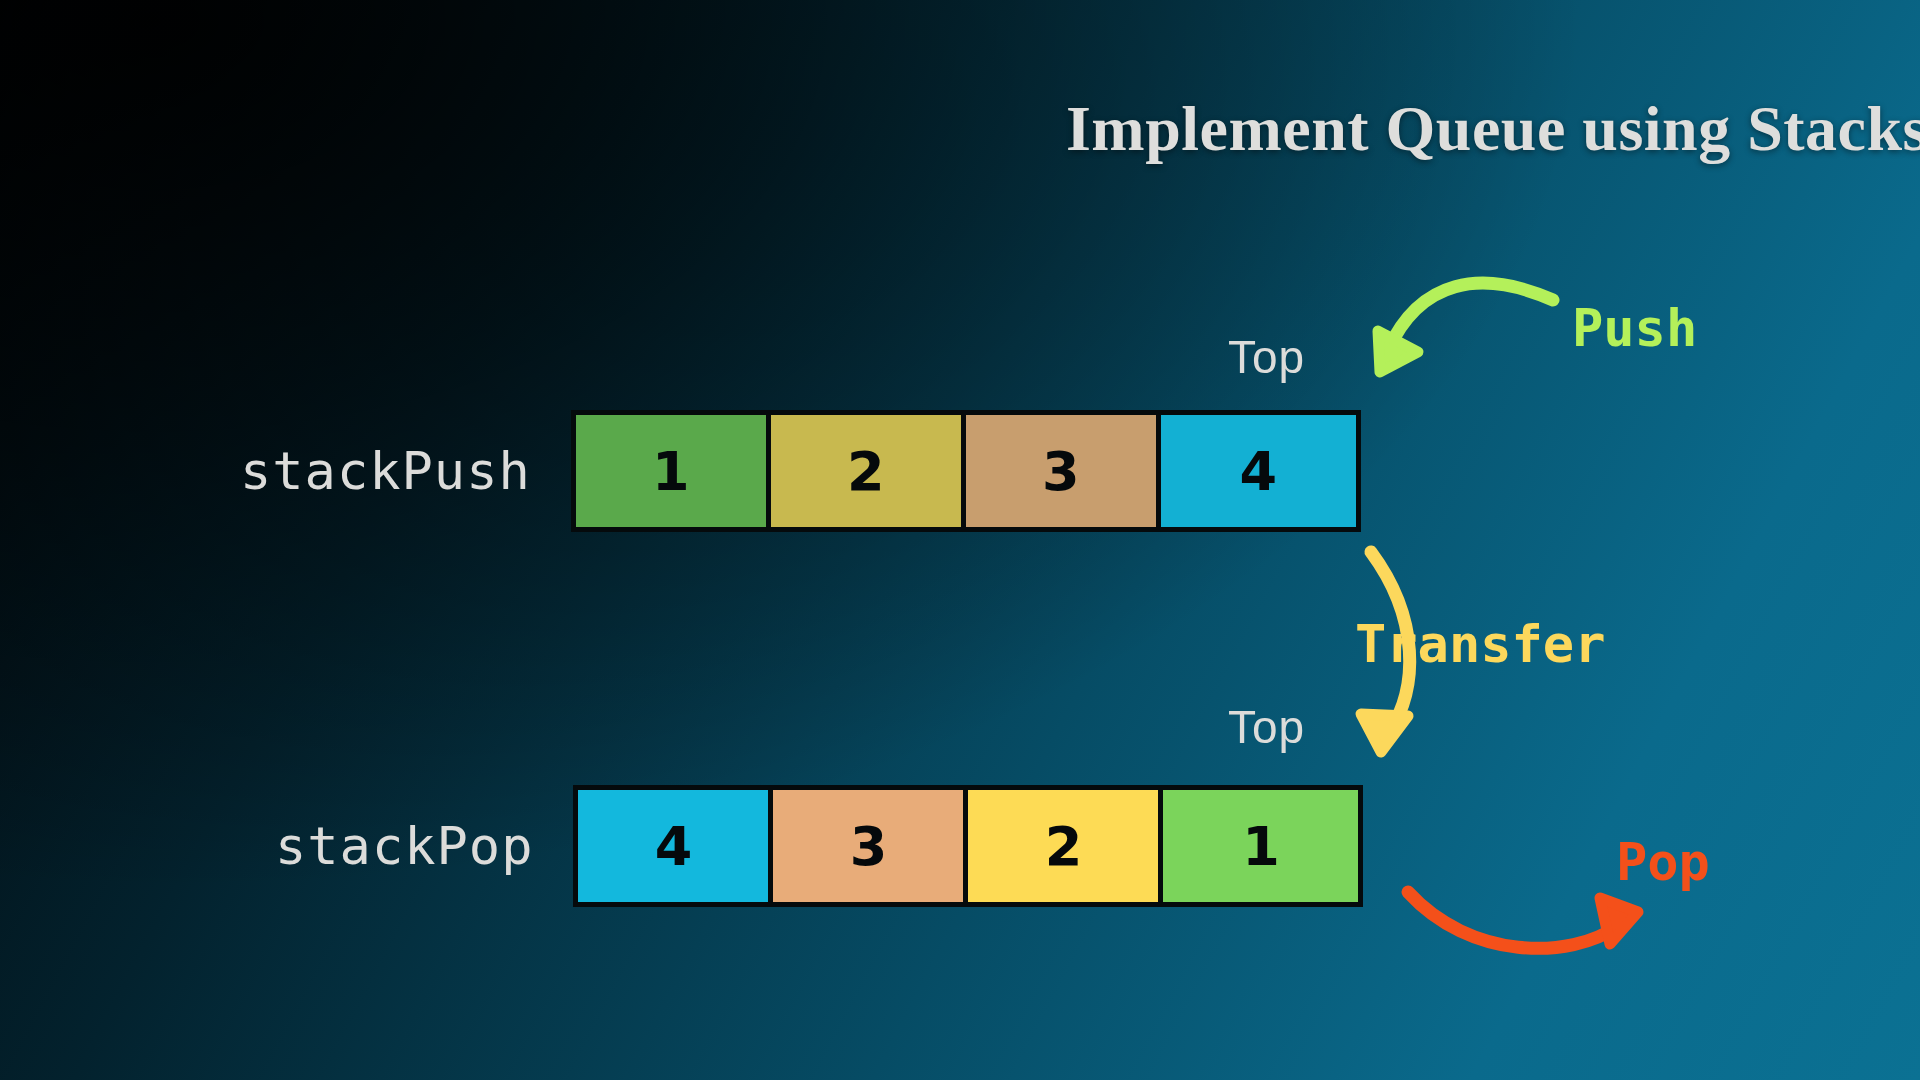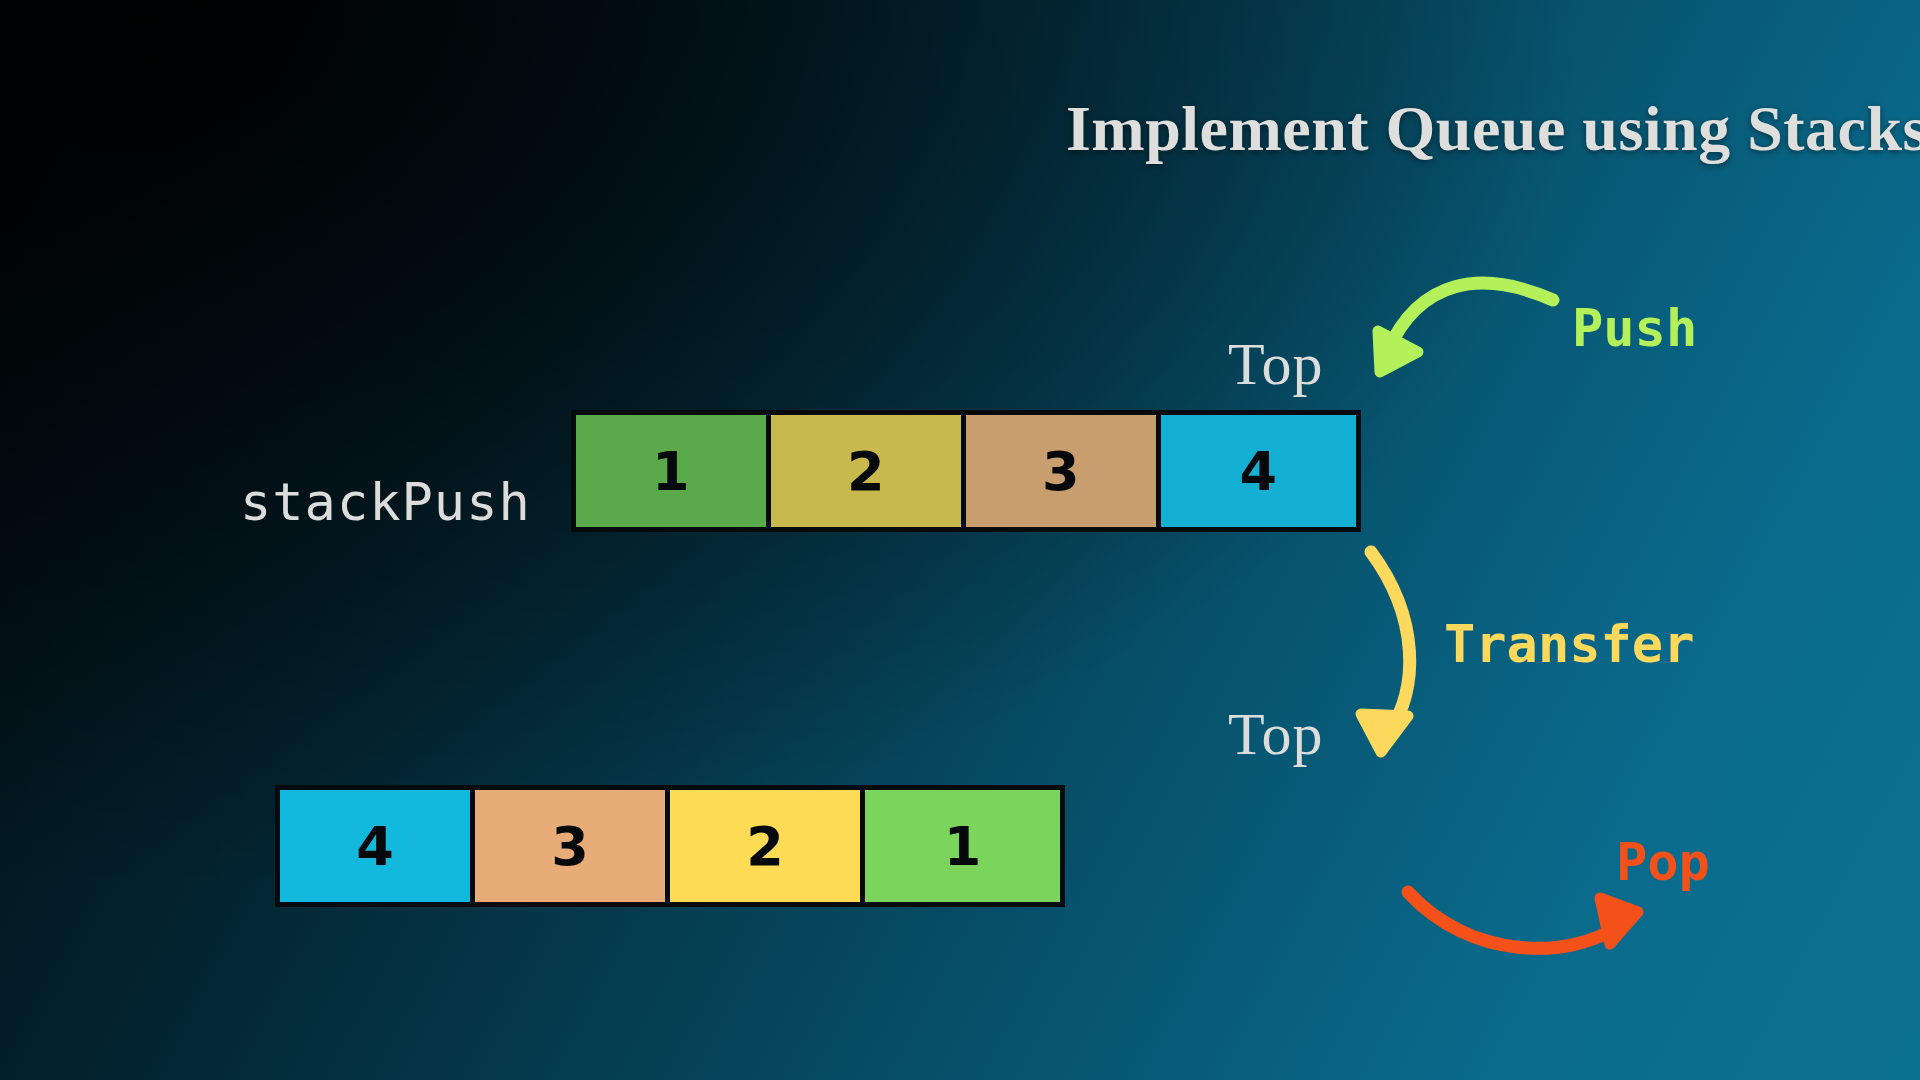--- a/index.html
+++ b/index.html
@@ -38,21 +38,21 @@
     color: #dededc;
     text-shadow: 0 2px 6px rgba(0,0,0,0.45);
     white-space: nowrap;
     padding-left: 8px;
   }
 
   
   .stack-row {
     position: absolute;
     display: flex;
-    align-items: flex-end;
+    align-items: center;
   }
   #row-push { left: 240px; top: 410px; }
   #row-pop  { left: 275px; top: 785px; }
 
   .stack-label {
     font-family: "DejaVu Sans Mono", monospace;
     font-size: 52px;
     font-weight: 400;
     color: #dcdcda;
     white-space: nowrap;
@@ -78,41 +78,41 @@
     font-size: 54px;
     color: #05090b;
     border-right: 5px solid #050a0c;
     box-sizing: border-box;
   }
   .cell:last-child { border-right: none; }
 
   
   .top-label {
     position: absolute;
-    font-family: Liberation Serif, serif;
-    font-size: 60px;
+    font-family: Liberation Sans, sans-serif;
+    font-size: 46px;
     color: #dcdcda;
     letter-spacing: 1px;
     white-space: nowrap;
     text-align: right;
   }
   #top-label-push { left: 1228px; top: 330px; }
   #top-label-pop  { left: 1228px; top: 700px; }
 
   
   .anno-label {
     position: absolute;
     font-family: "DejaVu Sans Mono", monospace;
     font-weight: bold;
     font-size: 52px;
     white-space: nowrap;
     letter-spacing: 0px;
   }
   #label-push     { left: 1572px; top: 258px; margin-top: 40px; }
-  #label-transfer { left: 1444px; top: 614px; }
+  #label-transfer { left: 1355px; top: 614px; }
   #label-pop      { left: 1588px; top: 832px; }
 
   
   #arrows {
     position: absolute;
     left: 0;
     top: 0;
     width: 1920px;
     height: 1080px;
     pointer-events: none;
@@ -139,20 +139,21 @@
       </div>
       <div class="cell" style="background: rgb(19, 176, 211);">
         <span>4</span>
       </div>
     </div>
   </div>
 
   <div class="top-label" id="top-label-push">Top</div>
 
   <div class="stack-row" id="row-pop">
+    <div class="stack-label">stackPop</div>
     <div class="stack-boxes">
       <div class="cell" style="background: rgb(19, 184, 221);">
         <span>4</span>
       </div>
       <div class="cell" style="background: rgb(232, 172, 121);">
         <span>3</span>
       </div>
       <div class="cell" style="background: rgb(253, 219, 85);">
         <span>2</span>
       </div>

